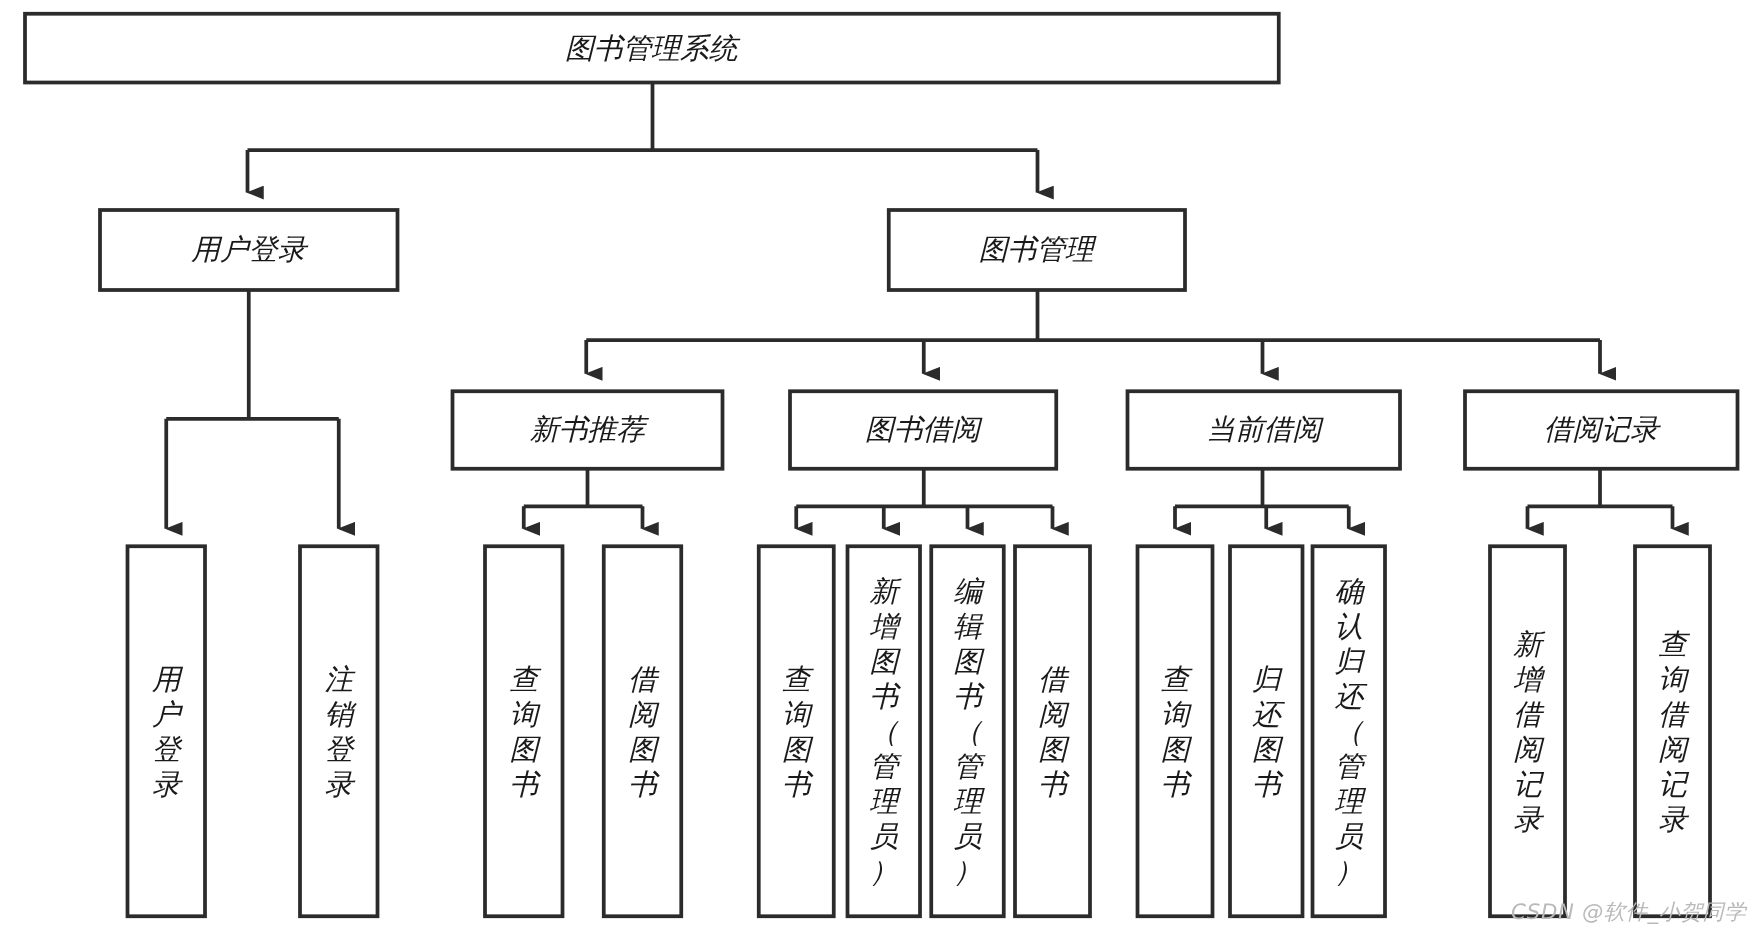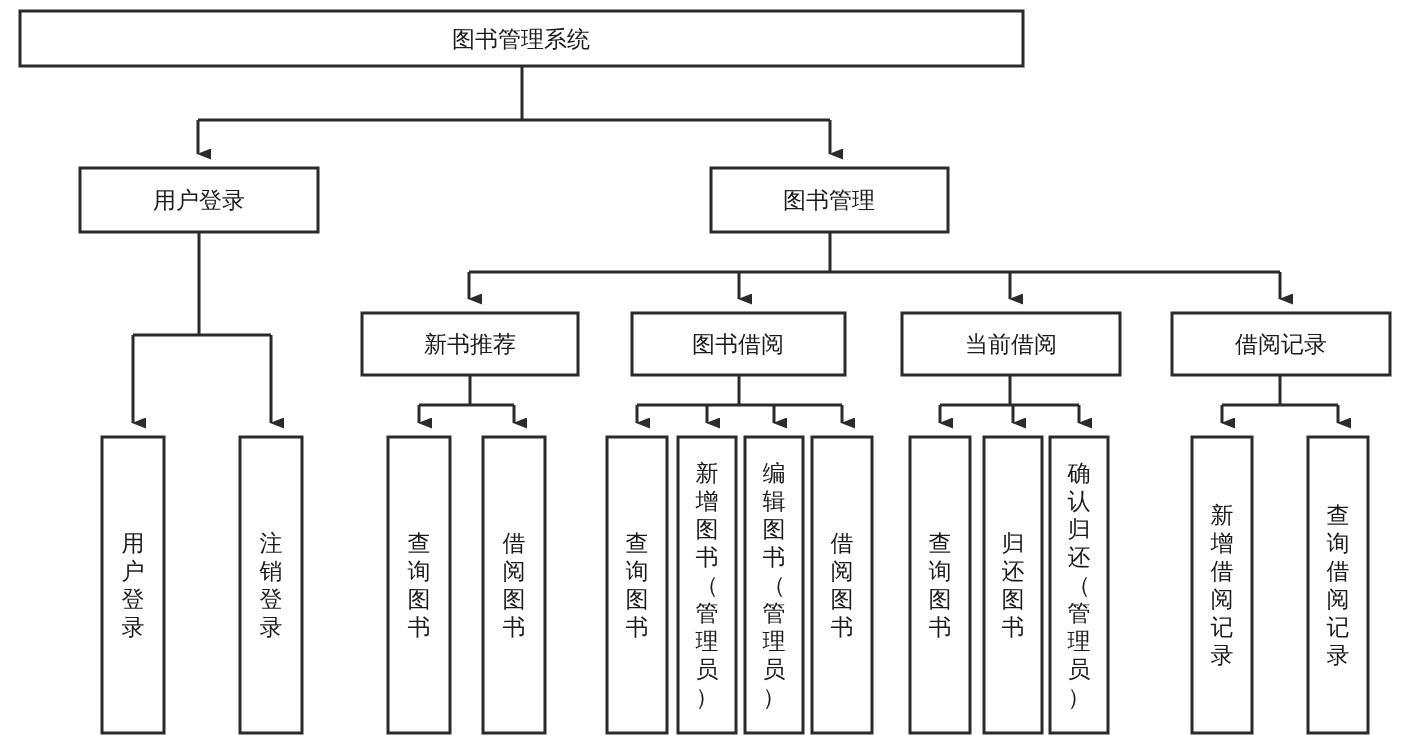--- a/index.html
+++ b/index.html
@@ -1,19 +1,19 @@
 <!DOCTYPE html>
 <html><head>
 <meta charset="utf-8">
 <title>图书管理系统 功能结构图</title>
 <style>
   html,body{margin:0;padding:0;background:#ffffff;}
   body{width:1405px;height:747px;overflow:hidden;
        font-family:"DejaVu Sans","Liberation Sans",sans-serif;}
-  #diagram-root{position:relative;width:1405px;height:747px;background:#fff;}
+  #diagram-root{position:relative;width:1405px;height:747px;background:#fff;font-style:italic;}
   svg#flow{position:absolute;left:0;top:0;width:1405px;height:747px;display:block;}
   .node-rect{fill:#ffffff;stroke:#2b2b2b;stroke-width:3;}
   .conn{stroke:#2b2b2b;stroke-width:3;fill:none;stroke-linecap:butt;}
   .node-label{font-family:"DejaVu Sans","Liberation Sans",sans-serif;
               fill:#1a1a1a;font-size:23px;text-anchor:middle;dominant-baseline:middle;}
   .leaf-label{font-family:"DejaVu Sans","Liberation Sans",sans-serif;
               fill:#1a1a1a;font-size:23px;text-anchor:middle;}
   .watermark{position:absolute;right:8px;bottom:6px;
              font-family:"DejaVu Sans","Liberation Sans",sans-serif;
              font-size:17px;color:#b9b9b9;white-space:nowrap;letter-spacing:0.5px;}
@@ -156,13 +156,14 @@
           <rect class="node-rect" x="1192" y="437" width="60" height="296"></rect>
           <text class="leaf-label" x="1222"><tspan x="1222" y="522.84">新</tspan><tspan x="1222" y="550.84">增</tspan><tspan x="1222" y="578.84">借</tspan><tspan x="1222" y="606.84">阅</tspan><tspan x="1222" y="634.84">记</tspan><tspan x="1222" y="662.84">录</tspan></text>
         </g>
         <g>
           <rect class="node-rect" x="1308" y="437" width="60" height="296"></rect>
           <text class="leaf-label" x="1338"><tspan x="1338" y="522.84">查</tspan><tspan x="1338" y="550.84">询</tspan><tspan x="1338" y="578.84">借</tspan><tspan x="1338" y="606.84">阅</tspan><tspan x="1338" y="634.84">记</tspan><tspan x="1338" y="662.84">录</tspan></text>
         </g>
       </g>
   </svg>
 
+  <div class="watermark">CSDN @软件_小贺同学</div>
 </div>
 
 </body></html>

